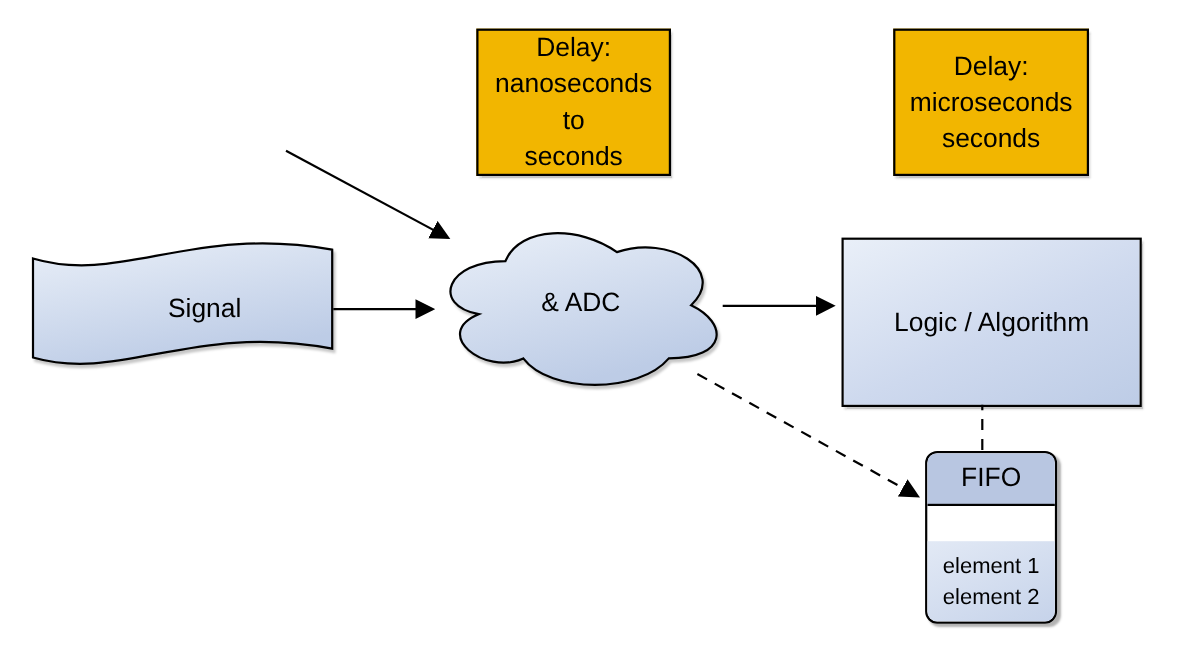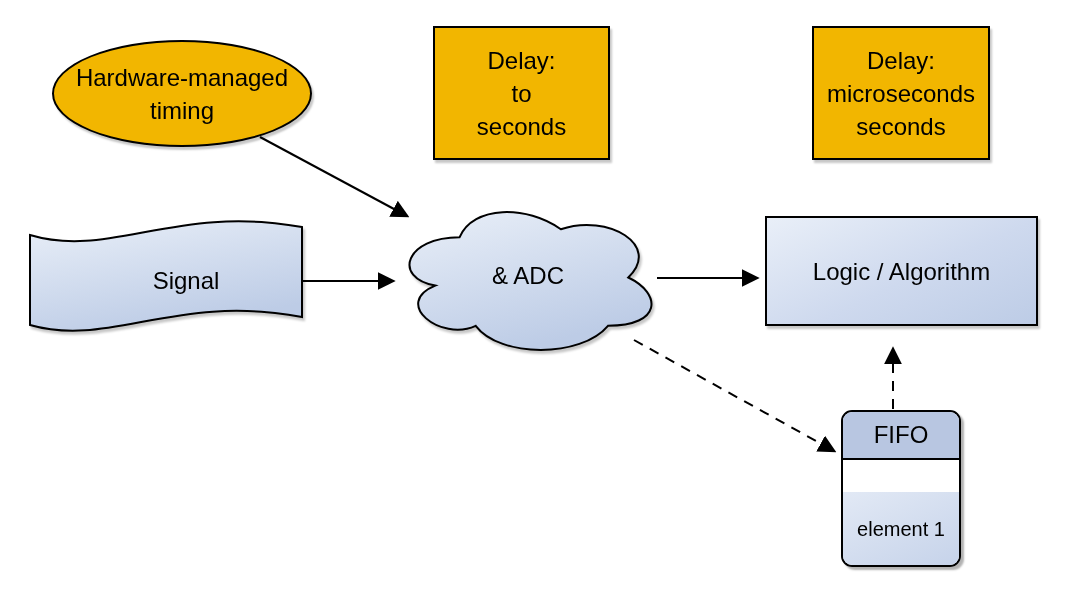--- a/index.html
+++ b/index.html
@@ -19,21 +19,21 @@
     align-items:center;justify-content:center;
     text-align:center;
     box-shadow:2px 3px 2px rgba(0,0,0,0.22);
   }
   .orange{ background:#F2B600; }
   .bluegrad{ background:linear-gradient(155deg,#E9EFF8 0%,#CED9EE 55%,#BDCCE6 100%); }
   .lbl{ font-size:24px; line-height:33px; white-space:pre; }
   #timing-ellipse{ left:52px; top:40px; width:260px; height:107px; border-radius:50%; }
   #delay-ns{ left:433px; top:26px; width:177px; height:134px; }
   #delay-us{ left:812px; top:26px; width:178px; height:134px; }
-  #logic-box{ left:765px; top:216px; width:273px; height:110px; }
+  #logic-box{ left:765px; top:216px; width:273px; height:154px; }
   #fifo-box{
     left:841px; top:410px; width:120px; height:157px;
     border-radius:11px; overflow:hidden; padding:0;
     box-shadow:3px 3px 2px rgba(0,0,0,0.3);
     justify-content:flex-start;
     gap:32px;
   }
   #fifo-header{
     box-sizing:border-box; width:100%; height:48px;
     background:#B8C6E1; border-bottom:2px solid #000000;
@@ -85,47 +85,45 @@
              C 662 245.3, 608 213.1, 560.8 229.2
              C 527 205.1, 473 205.1, 459.5 237.3 Z"></path>
 
     <line class="edge" x1="260" y1="137" x2="407" y2="216" marker-end="url(#ah)"></line>
     <line class="edge" x1="303" y1="281" x2="393" y2="281" marker-end="url(#ah)"></line>
     <line class="edge" x1="657" y1="278" x2="757" y2="278" marker-end="url(#ah)"></line>
     <line class="edge dashed" x1="634" y1="340" x2="834" y2="451" marker-end="url(#ah)"></line>
     <line class="edge dashed" x1="893" y1="409" x2="893" y2="349" marker-end="url(#ah)"></line>
   </svg>
 
-  <div id="timing-ellipse" class="shape orange">
-    <span class="lbl">Hardware-managed</span>
-    <span class="lbl">timing</span>
-  </div>
 
   <div id="delay-ns" class="shape orange">
     <span class="lbl">Delay:</span>
+    <span class="lbl">nanoseconds</span>
     <span class="lbl">to</span>
     <span class="lbl">seconds</span>
   </div>
 
   <div id="delay-us" class="shape orange">
     <span class="lbl">Delay:</span>
     <span class="lbl">microseconds</span>
     <span class="lbl">seconds</span>
   </div>
 
   <div id="logic-box" class="shape bluegrad">
     <span class="lbl">Logic / Algorithm</span>
   </div>
 
   <div id="fifo-box" class="shape">
     <div id="fifo-header">
       <span>FIFO</span>
     </div>
     <div id="fifo-body">
       <span>element 1</span>
+      <span>element 2</span>
     </div>
   </div>
 
   <div id="signal-label" class="svglabel">
     <span class="lbl">Signal</span>
   </div>
 
   <div id="cloud-label" class="svglabel">
     <span class="lbl">&amp; ADC</span>
   </div>

